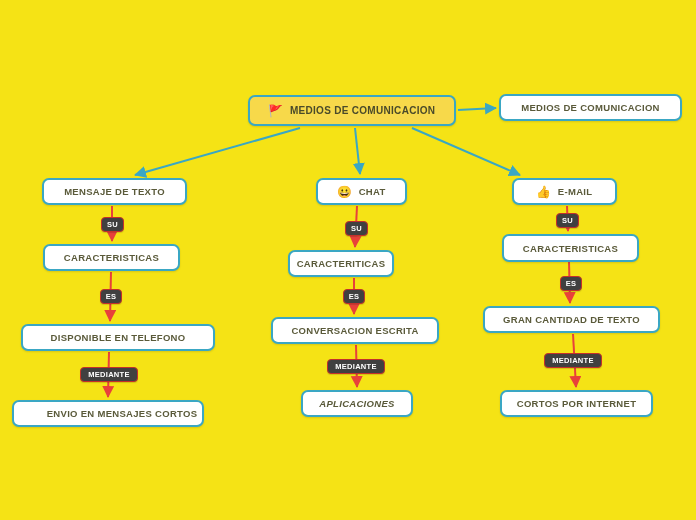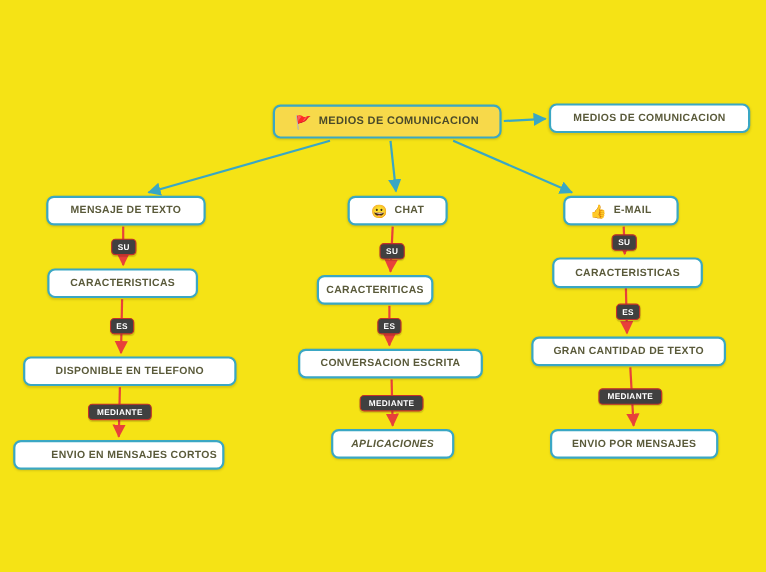--- a/index.html
+++ b/index.html
@@ -139,21 +139,21 @@
         <span class="ico">👍</span>
         <span>E-MAIL</span>
       </div>
       <div class="node" style="left: 502px; top: 234px; width: 137px; height: 28px;">
         <span>CARACTERISTICAS</span>
       </div>
       <div class="node" style="left: 483px; top: 306px; width: 177px; height: 27px;">
         <span>GRAN CANTIDAD DE TEXTO</span>
       </div>
       <div class="node" style="left: 500px; top: 390px; width: 153px; height: 27px;">
-        <span>ENVIO POR MENSAJES</span>
+        <span>CORTOS POR INTERNET</span>
       </div>
     </div>
   <div id="label-layer">
       <div class="label" style="left: 101px; top: 217px; width: 23px; height: 15px;">
         <span>SU</span>
       </div>
       <div class="label" style="left: 100px; top: 289px; width: 22px; height: 15px;">
         <span>ES</span>
       </div>
       <div class="label" style="left: 80px; top: 367px; width: 58px; height: 15px;">

